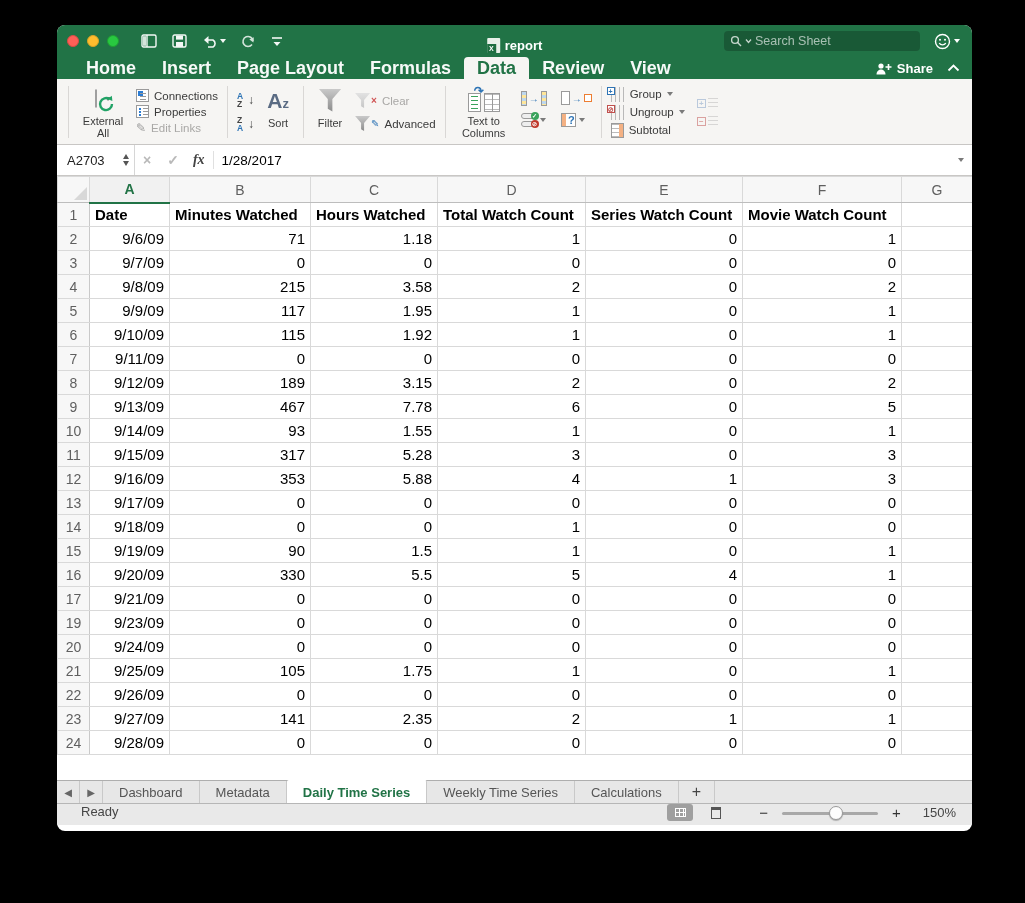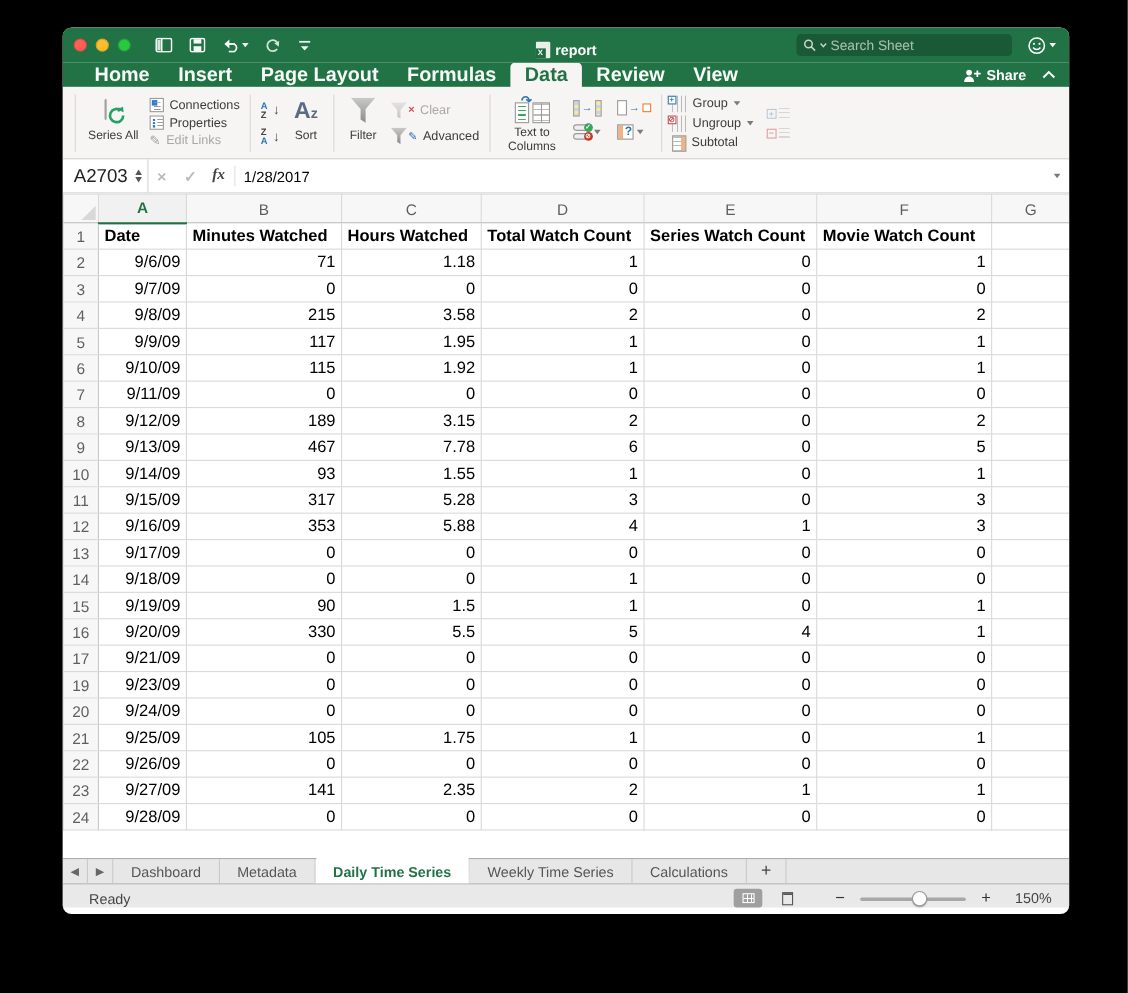--- a/index.html
+++ b/index.html
@@ -87,21 +87,21 @@
   .subt-ic { width:13px; height:15px; border:1px solid #9a9a9a; background:
       linear-gradient(90deg, transparent 0 7px, #f4b183 7px), repeating-linear-gradient(#bbb 0 1px, #fff 1px 4px); }
   .detailstack { display:flex; flex-direction:column; justify-content:center; gap:8px; padding:0 8px; opacity:.5; }
   .det { display:flex; align-items:center; gap:2px; }
   .det .sq { width:9px; height:9px; border:1px solid #7f9fc6; color:#7f9fc6; font-size:8px; line-height:8px; text-align:center; font-weight:700; }
   .det .sq.red { border-color:#c0504d; color:#c0504d; }
   .det .lines { width:10px; height:10px; background:repeating-linear-gradient(#b9b9b9 0 1px, transparent 1px 4px); }
 
   
   .fbar { height:31px; background:#fff; border-bottom:1px solid #c9c7c5; display:flex; align-items:center; }
-  .namebox { width:78px; height:100%; border-right:1px solid #d6d6d6; display:flex; align-items:center; padding:0 5px 0 10px; font-size:17px; color:#222; }
+  .namebox { width:78px; height:100%; border-right:1px solid #d6d6d6; display:flex; align-items:center; padding:0 5px 0 10px; font-size:13px; color:#222; }
   .stepper { margin-left:auto; display:flex; flex-direction:column; gap:2px; }
   .stepper .up { width:0; height:0; border-left:3.5px solid transparent; border-right:3.5px solid transparent; border-bottom:5px solid #555; }
   .stepper .dn { width:0; height:0; border-left:3.5px solid transparent; border-right:3.5px solid transparent; border-top:5px solid #555; }
   .fbar .ico { color:#b9b9b9; font-size:14px; font-weight:700; margin:0 8px; }
   .fbar .fx { color:#444; font-size:14px; font-style:italic; font-family:"Liberation Serif", serif; font-weight:700; margin:0 8px 0 6px; }
   .fbar .fdiv { width:1px; height:18px; background:#e0e0e0; }
   .fbar .fval { font-size:13.5px; color:#000; margin-left:8px; }
   .fbar .endcaret { margin-left:auto; margin-right:8px; }
 
   
@@ -117,21 +117,21 @@
   .grid td.hcell { text-align:left; font-weight:700; }
 
   
   .sheetbar { height:23px; background:#e7e7e7; border-top:1px solid #aeaeae; display:flex; align-items:stretch; font-size:13px; color:#555; }
   .navbtn { width:23px; display:flex; align-items:center; justify-content:center; border-right:1px solid #c9c9c9; color:#666; font-size:10px; }
   .stab { padding:4px 16px; display:flex; align-items:center; border-right:1px solid #c9c9c9; cursor:default; }
   .stab.active { background:#fff; color:#217346; font-weight:700; border-top:1px solid #fff; margin-top:-1px; border-radius:2px 2px 0 0; }
   .stab.add { padding:0 13px; font-size:16px; color:#444; }
 
   
-  .statusbar { height:22px; background:#e9e9e9; border-top:1px solid #b6b6b6; display:flex; align-items:flex-end; font-size:13px; color:#454545; }
+  .statusbar { height:22px; background:#e9e9e9; border-top:1px solid #b6b6b6; display:flex; align-items:flex-start; font-size:13px; color:#454545; }
   .statusbar .ready { margin-left:24px; }
   .statusbar .right { margin-left:auto; display:flex; align-items:center; gap:0; }
   .viewbtn { width:26px; height:17px; border-radius:3px; display:flex; align-items:center; justify-content:center; margin-right:10px; }
   .viewbtn.active { background:#9f9f9f; }
   .gridglyph { width:11px; height:9px; border:1px solid #fff; background:
      linear-gradient(90deg, transparent 0 3px, #fff 3px 4px, transparent 4px 7px, #fff 7px 8px, transparent 8px),
      linear-gradient(transparent 0 3px, #fff 3px 4px, transparent 4px); }
   .pageglyph { width:10px; height:12px; border:1px solid #555; background:linear-gradient(#555 0 2px, transparent 2px); }
   .zoomminus { margin:0 14px 0 20px; font-size:15px; color:#333; }
   .slider { position:relative; width:96px; height:14px; margin-right:14px; }
@@ -242,21 +242,21 @@
       <div class="iconzone">
         <span style="position:relative">
           <span class="doc"></span>
           <svg width="20" height="20" viewBox="0 0 20 20" style="position:absolute;left:1px;top:4px">
               <path d="M16 10 A6 6 0 1 1 13.5 5.2" fill="none" stroke="#21a366" stroke-width="2.4"></path>
               <path d="M15.8 1.8 L16.4 7 L11.6 5 Z" fill="#21a366"></path>
             </svg>
         </span>
         <span class="caret" style="margin-left:6px"></span>
       </div>
-      <div class="rlabel" style="width:48px">Series All</div>
+      <div class="rlabel" style="width:48px">External All</div>
     </div>
     <div class="stack3">
       <div class="srow">
         <span class="conn-ic"></span>
         <span>Connections</span>
       </div>
       <div class="srow">
         <span class="prop-ic"></span>
         <span>Properties</span>
       </div>

